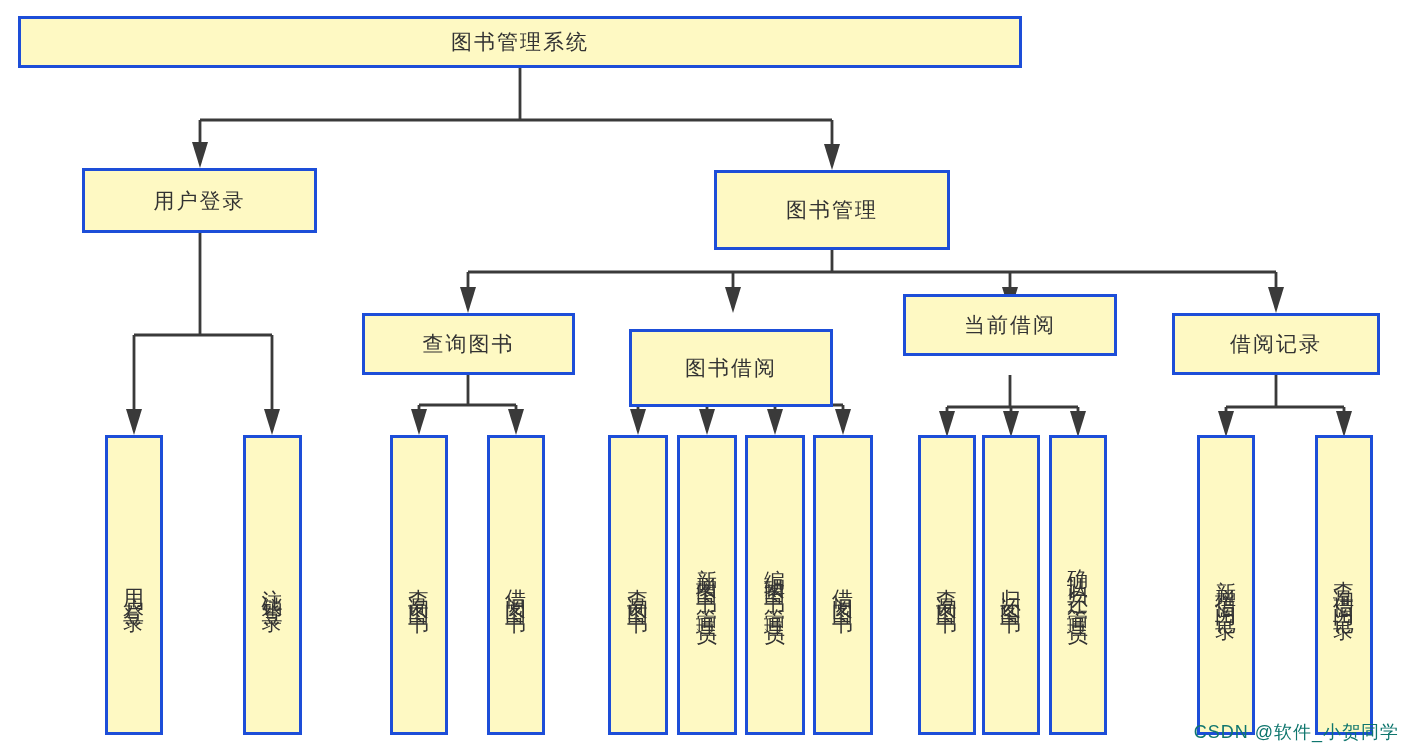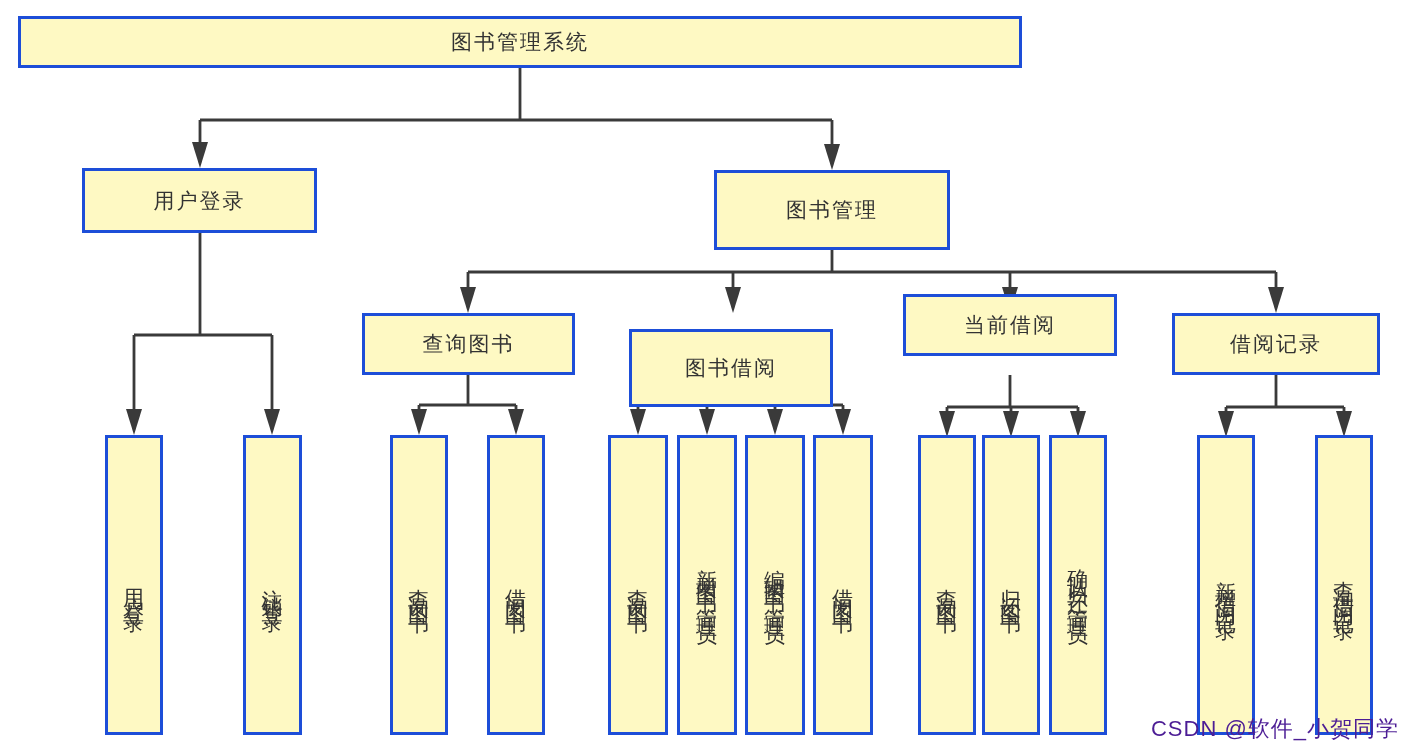--- a/index.html
+++ b/index.html
@@ -34,21 +34,21 @@
   
   .leaf     { top:435px; height:300px; width:58px; }
   .f-1a { left:105px; }  .f-1b { left:243px; width:59px; }
   .f-2a { left:390px; }  .f-2b { left:487px; }
   .f-3a { left:608px; width:60px; } .f-3b { left:677px; width:60px; }
   .f-3c { left:745px; width:60px; } .f-3d { left:813px; width:60px; }
   .f-4a { left:918px; } .f-4b { left:982px; } .f-4c { left:1049px; }
   .f-5a { left:1197px; } .f-5b { left:1315px; }
   .watermark {
     position:absolute; right:6px; bottom:3px; z-index:5;
-    color:#4c1d95; font-size:22px; letter-spacing:1px;
+    color:#0f766e; font-size:18px; letter-spacing:1px;
   }
   .cline { stroke:#3a3a3a; stroke-width:2.8; fill:none; }
   .ahead { fill:#3a3a3a; stroke:none; }
 </style>
 </head>
 <body>
 
 <div id="stage">
 
   <svg class="connectors" viewBox="0 0 1405 747">

